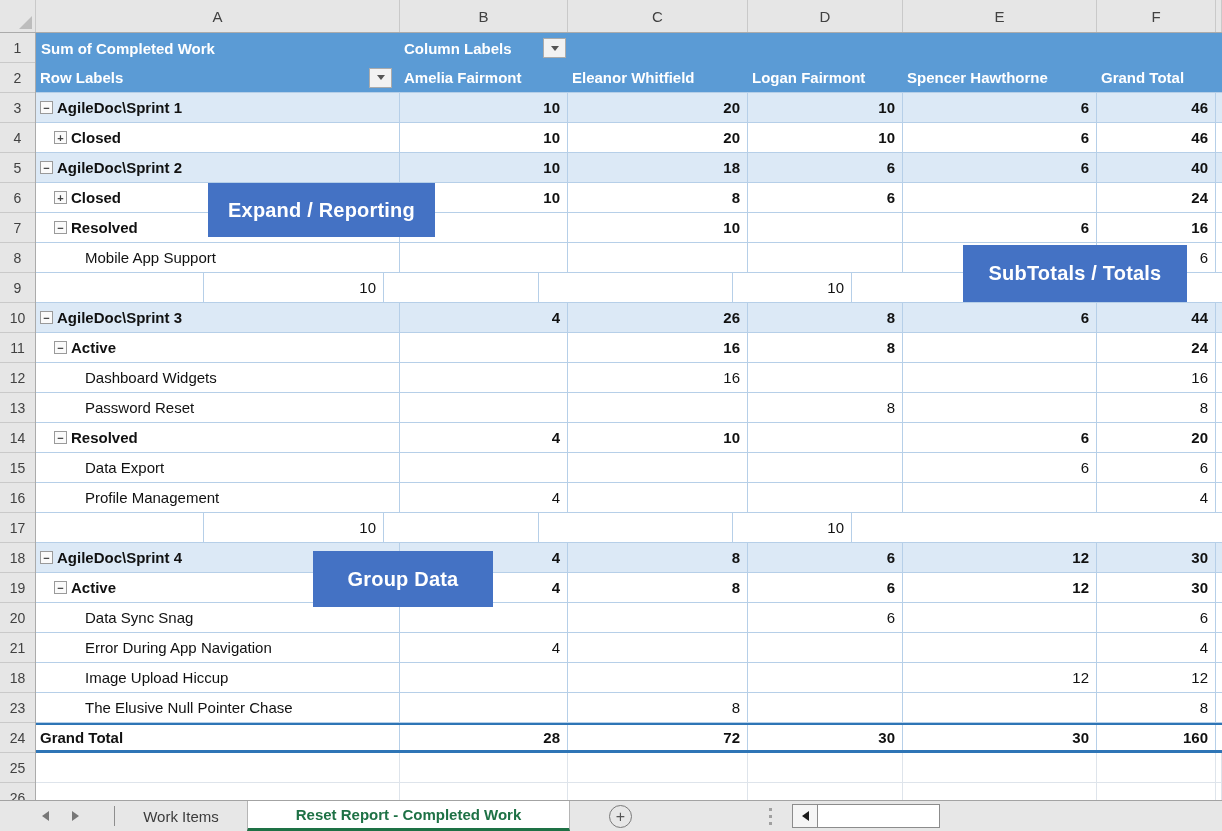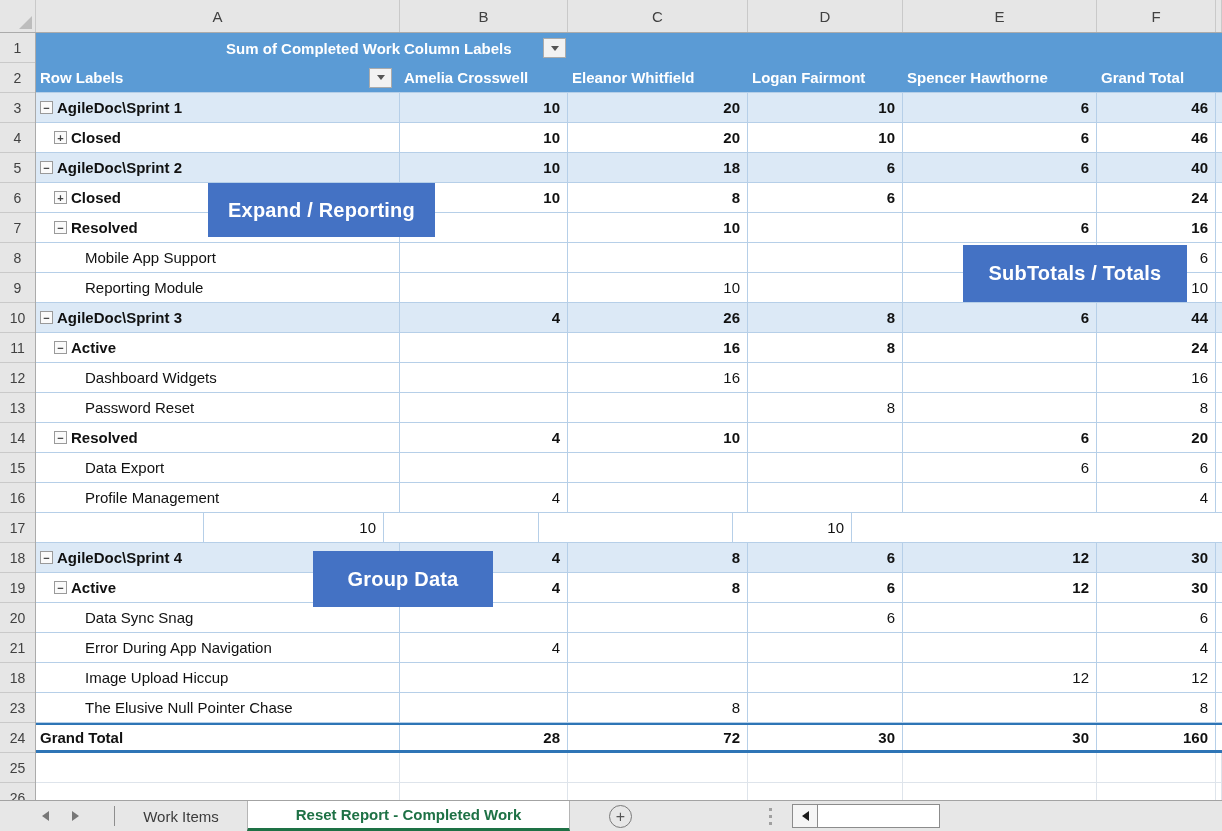--- a/index.html
+++ b/index.html
@@ -110,40 +110,40 @@
       <div class="rownum">21</div>
       <div class="rownum">18</div>
       <div class="rownum">23</div>
       <div class="rownum">24</div>
       <div class="rownum">25</div>
       <div class="rownum">26</div>
     </div>
 
   <div class="grid">
     <div class="hrow r1">
-      <div class="c hcell title-cell" id="cellA1" style="width: 364px; justify-content: flex-end;">
+      <div class="c hcell title-cell" id="cellA1" style="width: 364px;">
         <span>Sum of Completed Work</span>
       </div>
       <div class="c hcell" id="cellB1" style="width: 168px;">
         <span>Column Labels</span>
         <button class="dd" style="right:2px;">
           <span class="dd-tri"></span>
         </button>
       </div>
       <div class="c" id="fillC1" style="width: 648px;"></div>
     </div>
     <div class="hrow r2">
       <div class="c hcell" id="cellA2" style="width: 364px;">
         <span>Row Labels</span>
         <button class="dd" style="right:8px;">
           <span class="dd-tri"></span>
         </button>
       </div>
       <span id="nameCells" style="display:flex;height:100%;">
-          <div class="c hcell" style="width: 168px;">Amelia Crosswell</div>
+          <div class="c hcell" style="width: 168px;">Amelia Fairmont</div>
           <div class="c hcell" style="width: 180px;">Eleanor Whitfield</div>
           <div class="c hcell" style="width: 155px;">Logan Fairmont</div>
           <div class="c hcell" style="width: 194px;">Spencer Hawthorne</div>
           <div class="c hcell" style="width: 119px;">Grand Total</div>
         </span>
     </div>
     <div id="dataRows">
         <div class="drow band">
           <div class="c lblcell bold" style="width: 364px; padding-left: 4px;">
             <div class="toggle">−</div>
@@ -209,23 +209,20 @@
             <span>Mobile App Support</span>
           </div>
           <div class="c val" style="width: 168px;"></div>
           <div class="c val" style="width: 180px;"></div>
           <div class="c val" style="width: 155px;"></div>
           <div class="c val" style="width: 194px;"></div>
           <div class="c val" style="width: 119px;">6</div>
           <div class="c gsliver" style="width: 6px;"></div>
         </div>
         <div class="drow">
-          <div class="c lblcell" style="width: 364px; padding-left: 49px;">
-            <span>Reporting Module</span>
-          </div>
           <div class="c val" style="width: 168px;"></div>
           <div class="c val" style="width: 180px;">10</div>
           <div class="c val" style="width: 155px;"></div>
           <div class="c val" style="width: 194px;"></div>
           <div class="c val" style="width: 119px;">10</div>
           <div class="c gsliver" style="width: 6px;"></div>
         </div>
         <div class="drow band">
           <div class="c lblcell bold" style="width: 364px; padding-left: 4px;">
             <div class="toggle">−</div>

